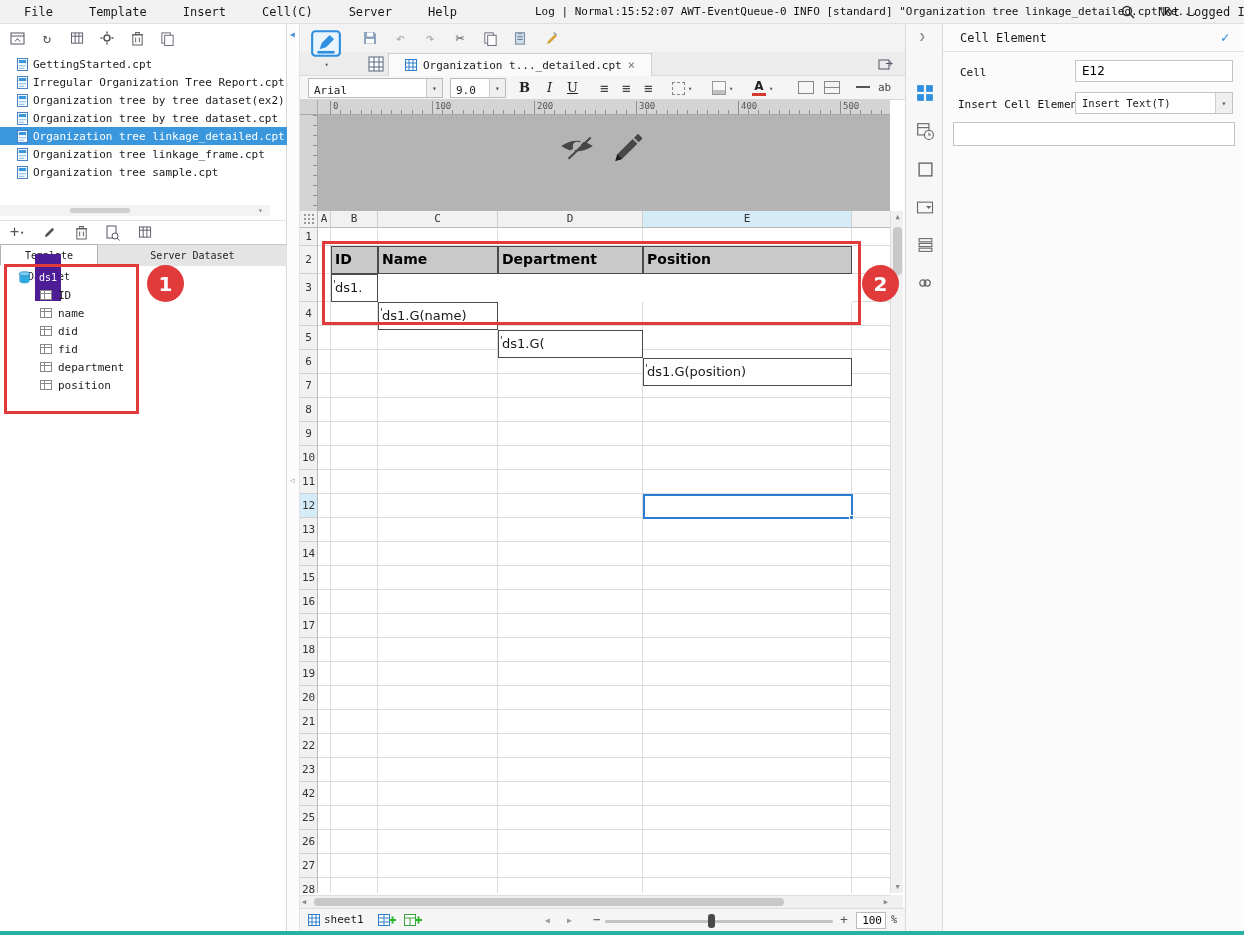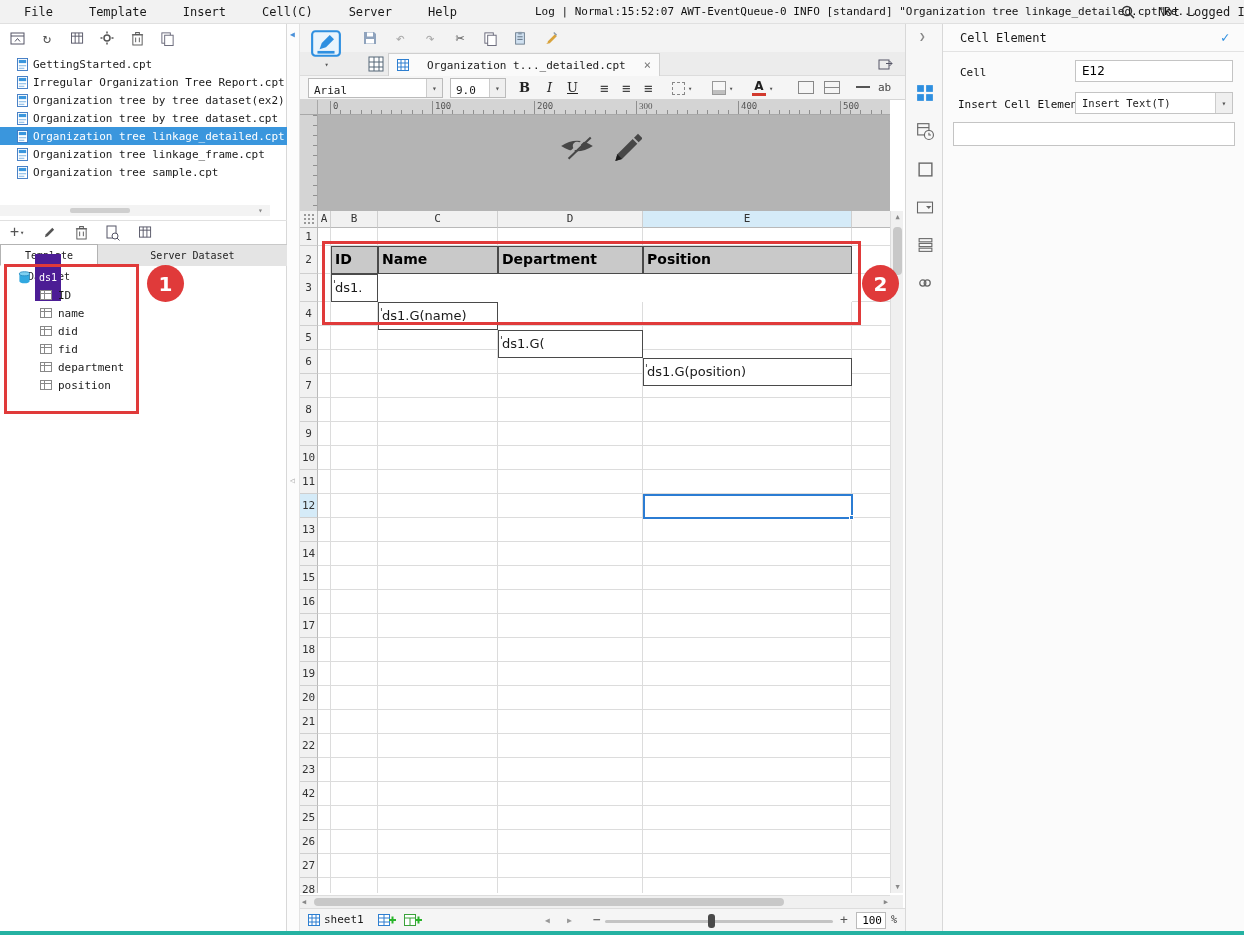--- a/index.html
+++ b/index.html
@@ -50,21 +50,21 @@
 .main{position:absolute;left:300px;top:24px;width:605px;height:907px;background:#fff}
 .m-toolbar{position:absolute;left:0;top:0;width:605px;height:28px;background:#f3f3f3}
 .penpad{position:absolute;left:8px;top:4px;width:36px;height:44px;z-index:5;display:flex;flex-direction:column;align-items:center;cursor:pointer}
 .penpad .mini-arrow{margin-top:1px}
 .mt-icons{position:absolute;left:60px;top:4px;display:flex;gap:10px;align-items:center}
 .mt-ico{width:20px;height:20px;display:inline-flex;align-items:center;justify-content:center;cursor:pointer}
 .mt-ico .tglyph{font-size:15px}
 .mt-ico.dim{opacity:.45}
 .tabbar{position:absolute;left:0;top:28px;width:605px;height:24px;background:#ececec;border-bottom:1px solid #dcdcdc}
 .tb-gridico{position:absolute;left:68px;top:4px;width:16px;height:16px;cursor:pointer}
-.doc-tab{position:absolute;left:88px;top:1px;height:23px;background:#fafafa;border:1px solid #cfcfcf;border-bottom:none;display:flex;align-items:center;gap:18px;padding:0 8px;cursor:pointer}
+.doc-tab{position:absolute;left:88px;top:1px;height:23px;background:#fafafa;border:1px solid #cfcfcf;border-bottom:none;display:flex;align-items:center;gap:6px;padding:0 16px;cursor:pointer}
 .tab-label{font-size:11px;white-space:nowrap}
 .tab-close{font-size:12px;color:#777;cursor:pointer}
 .tb-export{position:absolute;left:578px;top:4px;width:16px;height:16px;cursor:pointer}
 .formatbar{position:absolute;left:0;top:52px;width:605px;height:24px;background:#f5f5f5;border-bottom:1px solid #d5d5d5}
 .combo{position:absolute;top:2px;height:20px;background:#fff;border:1px solid #bbb;display:flex;align-items:flex-end;cursor:pointer}
 .combo-text{flex:1;font-size:11px;padding-left:5px;white-space:nowrap;overflow:hidden}
 .combo-arrow{width:16px;height:100%;border-left:1px solid #ccc;background:#efefef;font-size:8px;color:#555;display:flex;align-items:center;justify-content:center}
 .fmt-btn{position:absolute;top:3px;width:19px;height:18px;text-align:center;cursor:pointer;font-family:"DejaVu Serif",serif;font-size:13px;color:#222;line-height:18px}
 .fmt-btn.b{font-weight:bold}.fmt-btn.i{font-style:italic}.fmt-btn.u{text-decoration:underline}
 .align-ico{position:absolute;top:3px;font-size:14px;color:#444;cursor:pointer;line-height:18px}
@@ -524,21 +524,21 @@
       <span class="line-ico" style="left:556px"></span>
       <span class="ab-ico" style="left:578px">ab</span>
     </div>
 
     <div class="canvas">
       <div class="ruler-corner"></div>
       <div class="hruler" id="hruler">
           <span class="ruler-label" style="left: 12px;">0</span>
           <span class="ruler-label" style="left: 114px;">100</span>
           <span class="ruler-label" style="left: 216px;">200</span>
-          <span class="ruler-label" style="left: 318px; font-family: Liberation Serif, serif;">300</span>
+          <span class="ruler-label" style="left: 318px;">300</span>
           <span class="ruler-label" style="left: 420px;">400</span>
           <span class="ruler-label" style="left: 522px;">500</span>
         </div>
       <div class="vruler"></div>
       <span class="c-eye ico" id="c-eye">
           <svg width="38" height="28" viewBox="0 0 36 26">
             <path d="M3 13 Q18 3 33 13 Q18 23 3 13Z" fill="#474747"></path>
             <circle cx="18" cy="13" r="4" fill="#b4b4b4"></circle>
             <line x1="8" y1="23" x2="29" y2="3" stroke="#b4b4b4" stroke-width="2.5"></line>
             <line x1="10" y1="25" x2="31" y2="5" stroke="#474747" stroke-width="2"></line>

